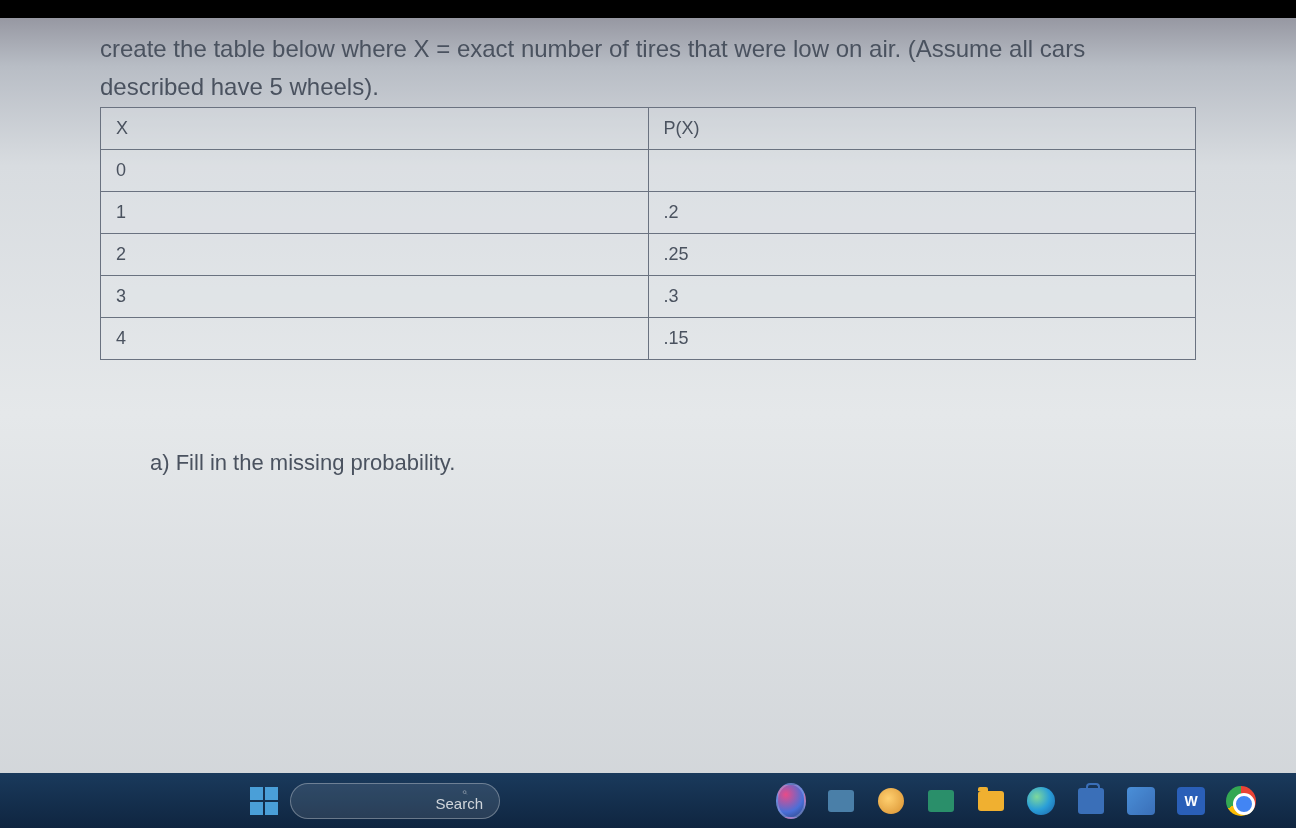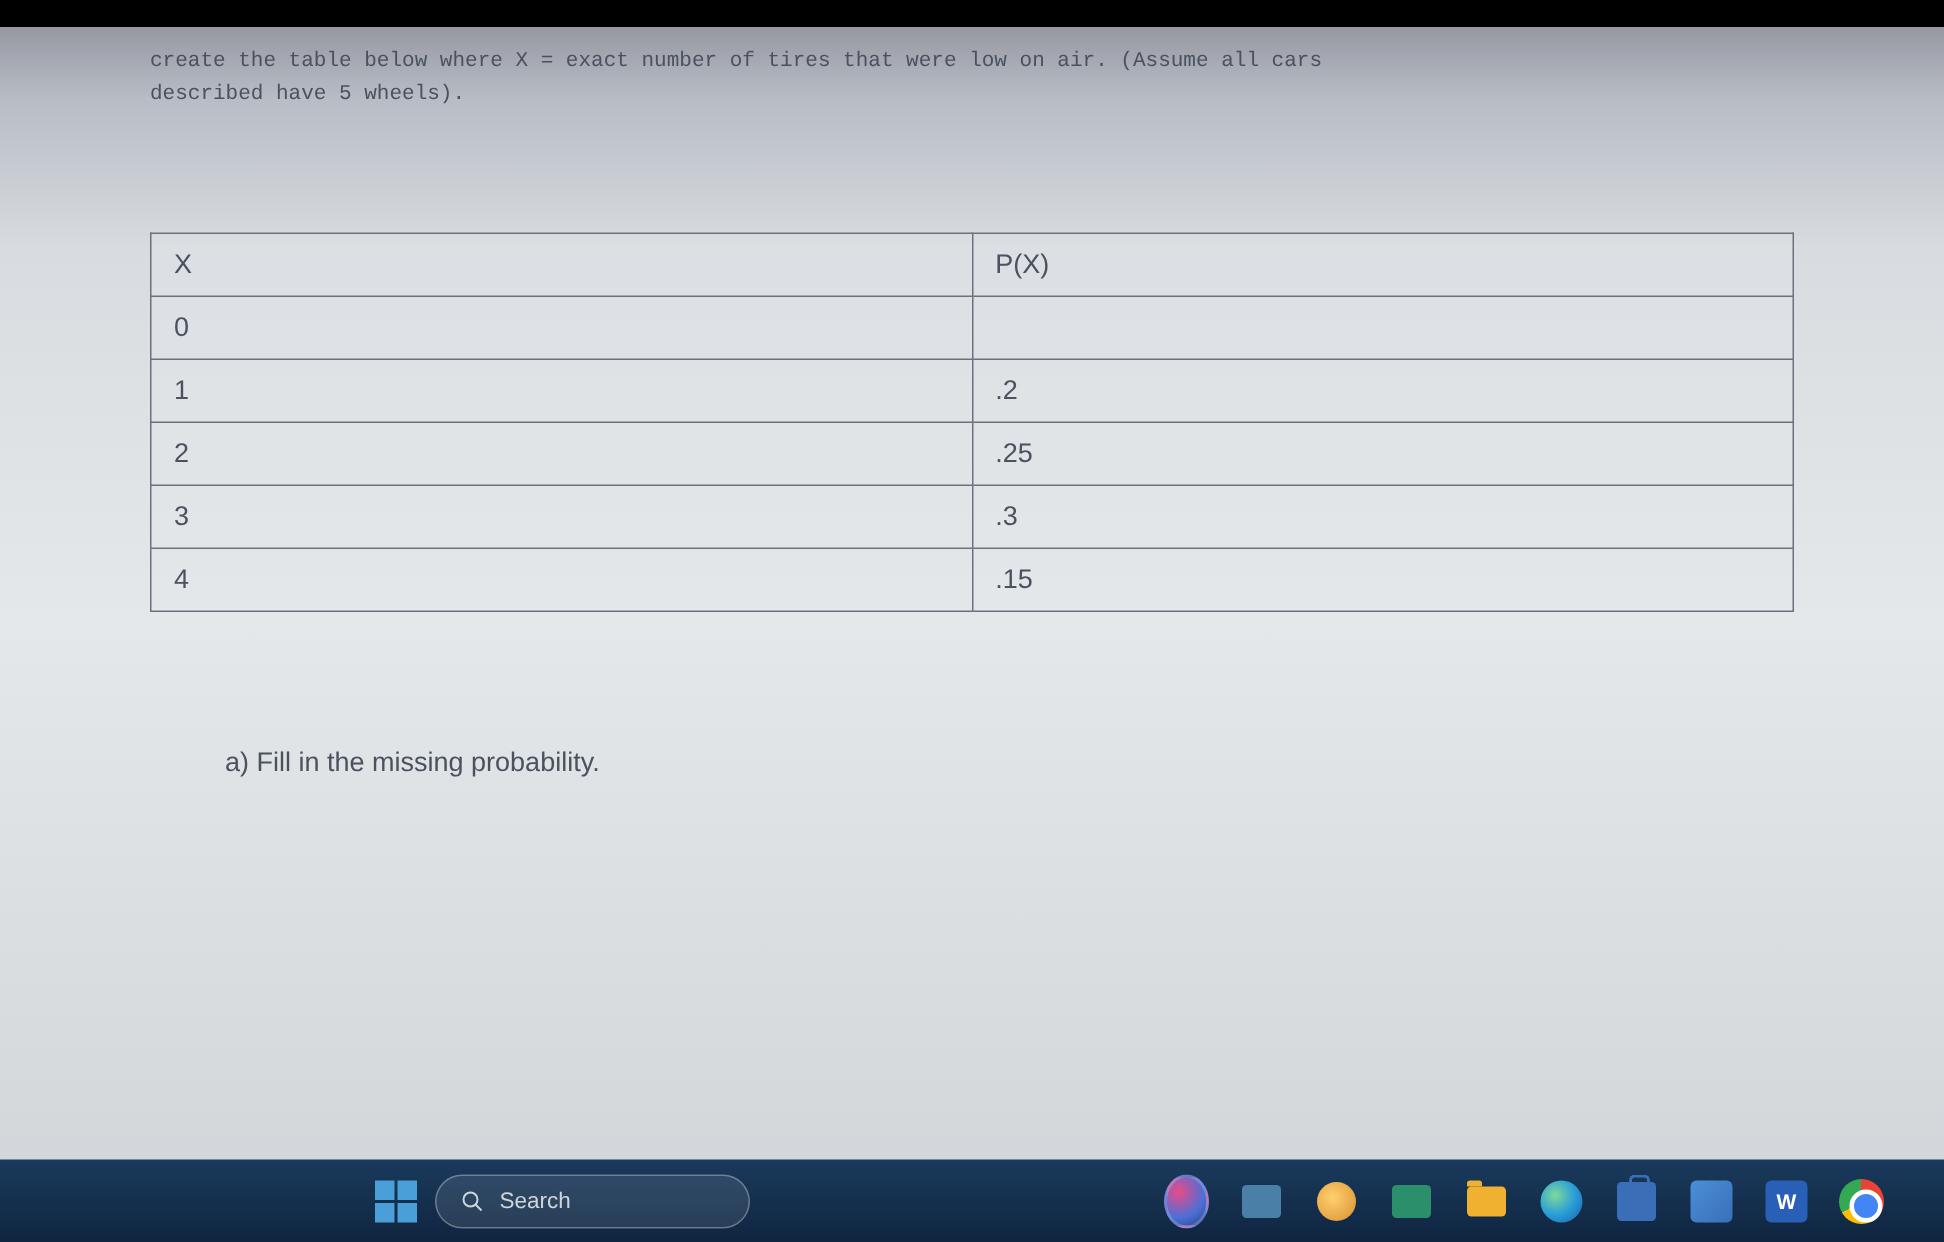--- a/index.html
+++ b/index.html
@@ -16,47 +16,45 @@
       top: 0;
       width: 100%;
       height: 18px;
       background: #000;
     }
     .content-area {
       padding: 30px 100px 0 100px;
       color: #3a4250;
     }
     .problem-text {
-      font-size: 14px;
+      font-size: 24px;
       color: #4a525f;
       line-height: 1.6;
-      margin-bottom: 80px;
       filter: blur(0.5px);
-      font-family: Liberation Mono, monospace;
     }
     .data-table {
       width: 100%;
       border-collapse: collapse;
       border: 1px solid #6a7280;
       margin-bottom: 90px;
     }
     .data-table td {
       border: 1px solid #6a7280;
       padding: 8px 15px;
       height: 42px;
       font-size: 18px;
       color: #4a525f;
       vertical-align: middle;
       background: rgba(230, 232, 235, 0.3);
     }
     .data-table td:first-child { width: 50%; }
     .data-table td:last-child { width: 50%; }
     .question-text {
       margin-left: 50px;
-      font-size: 18px;
+      font-size: 22px;
       color: #4a525f;
     }
     .taskbar {
       position: absolute;
       bottom: 0;
       width: 100%;
       height: 55px;
       background: linear-gradient(180deg, #1a3a5c 0%, #0f2540 100%);
       display: flex;
       align-items: center;
@@ -70,27 +68,28 @@
       display: grid;
       grid-template-columns: 1fr 1fr;
       grid-template-rows: 1fr 1fr;
       gap: 2px;
     }
     .start-icon span {
       background: #4a9fd8;
     }
     .search-box {
       display: flex;
-      align-items: center;
+      align-items: flex-end;
       background: rgba(255,255,255,0.1);
       border: 1px solid rgba(255,255,255,0.3);
       border-radius: 20px;
       padding: 6px 16px;
       width: 210px;
       height: 36px;
+      flex-direction: column;
     }
     .search-icon-svg {
       width: 16px;
       height: 16px;
       stroke: #d0d5db;
       fill: none;
       stroke-width: 2;
       margin-right: 10px;
     }
     .search-text {

